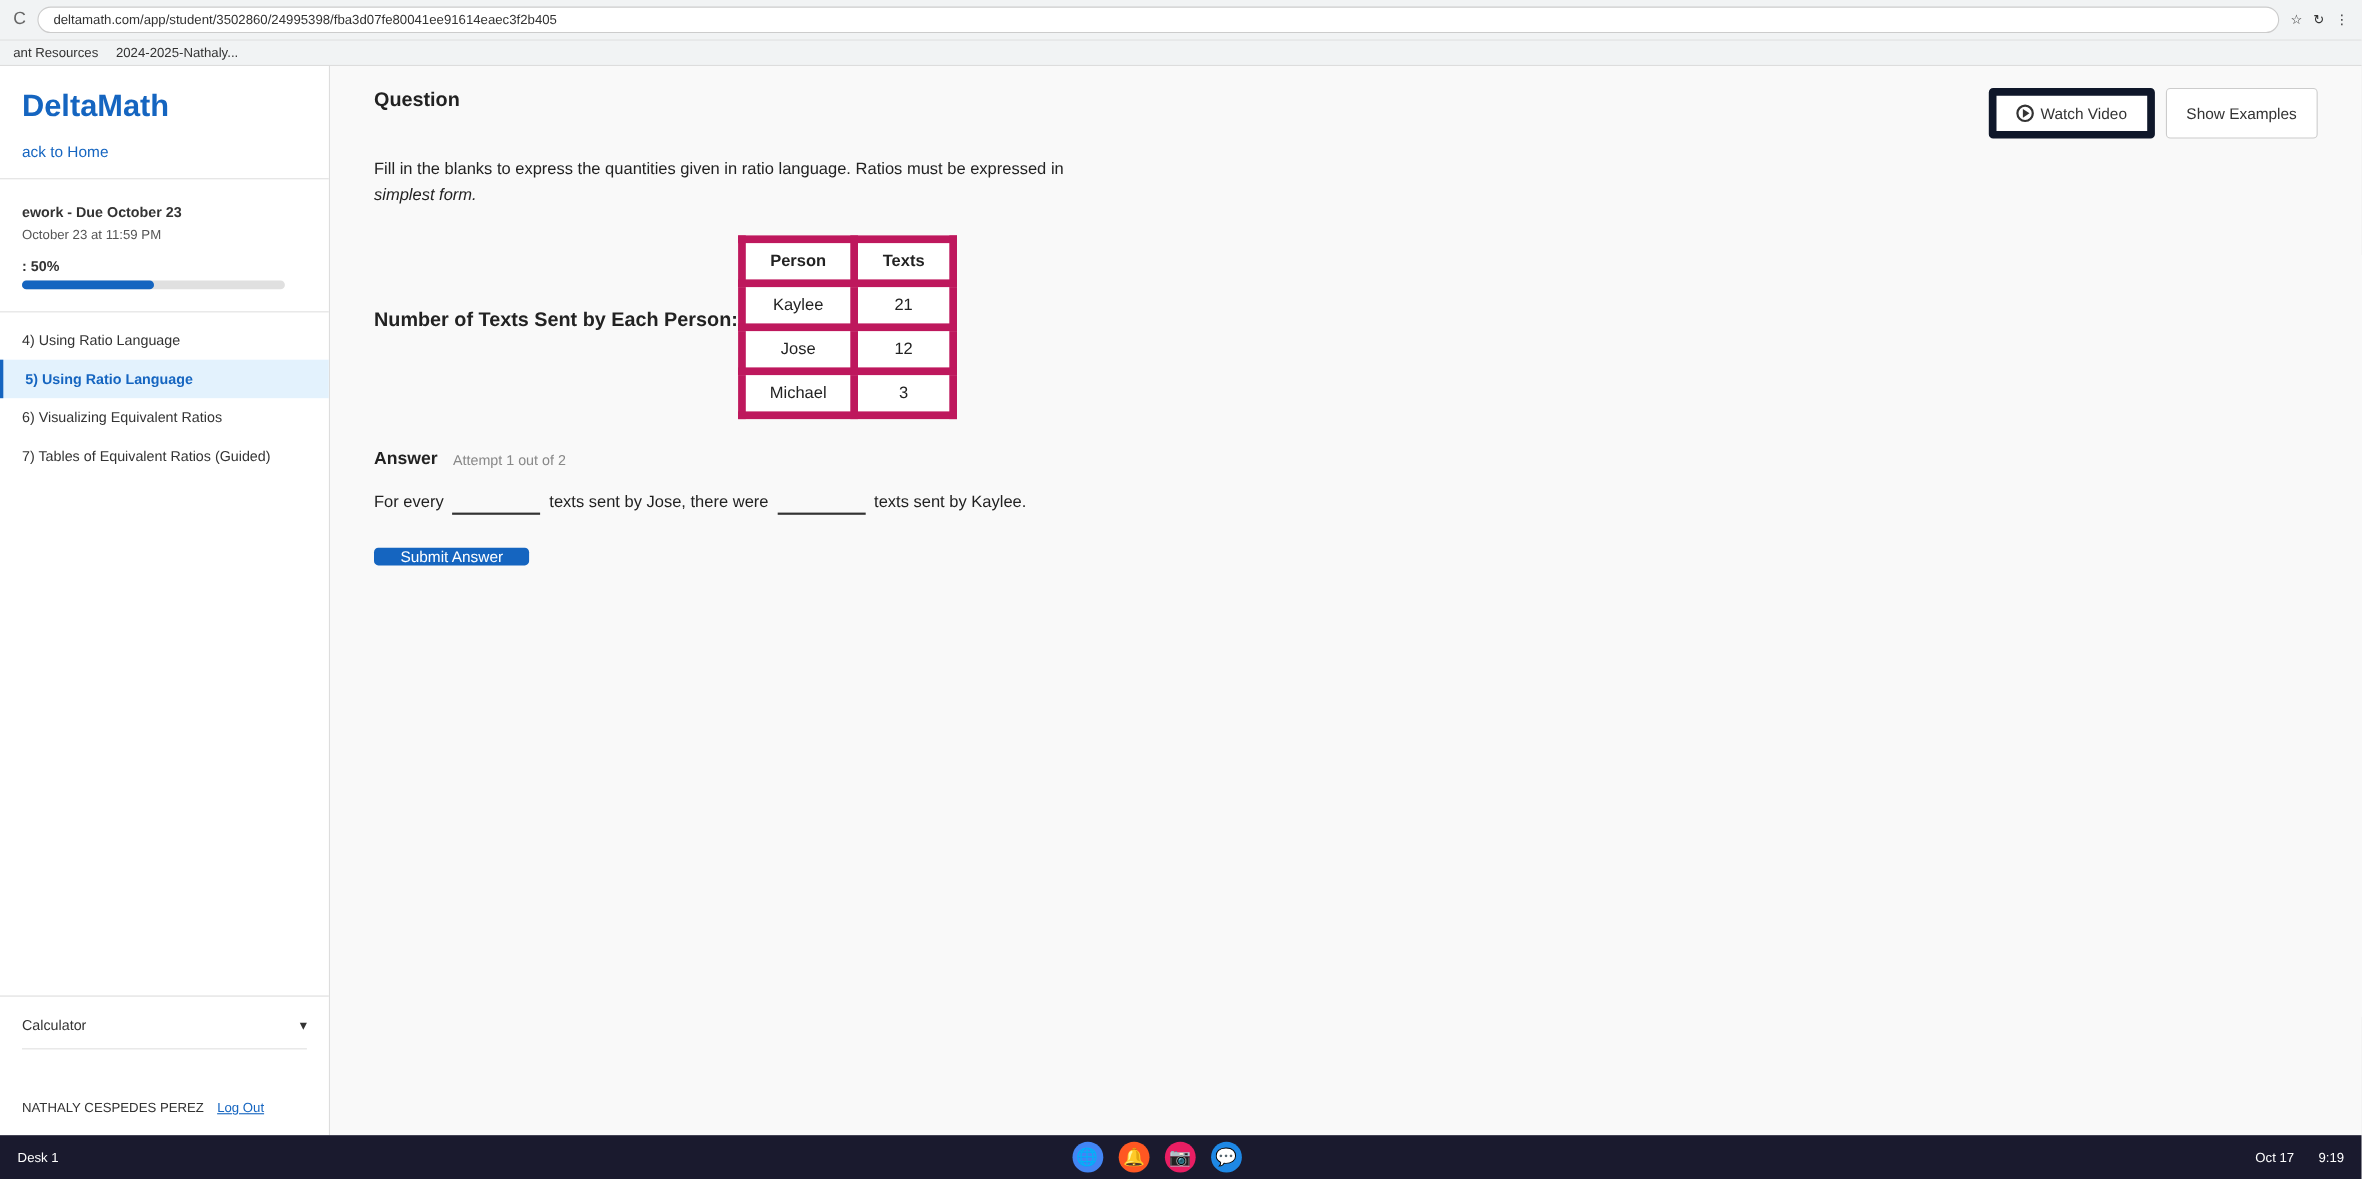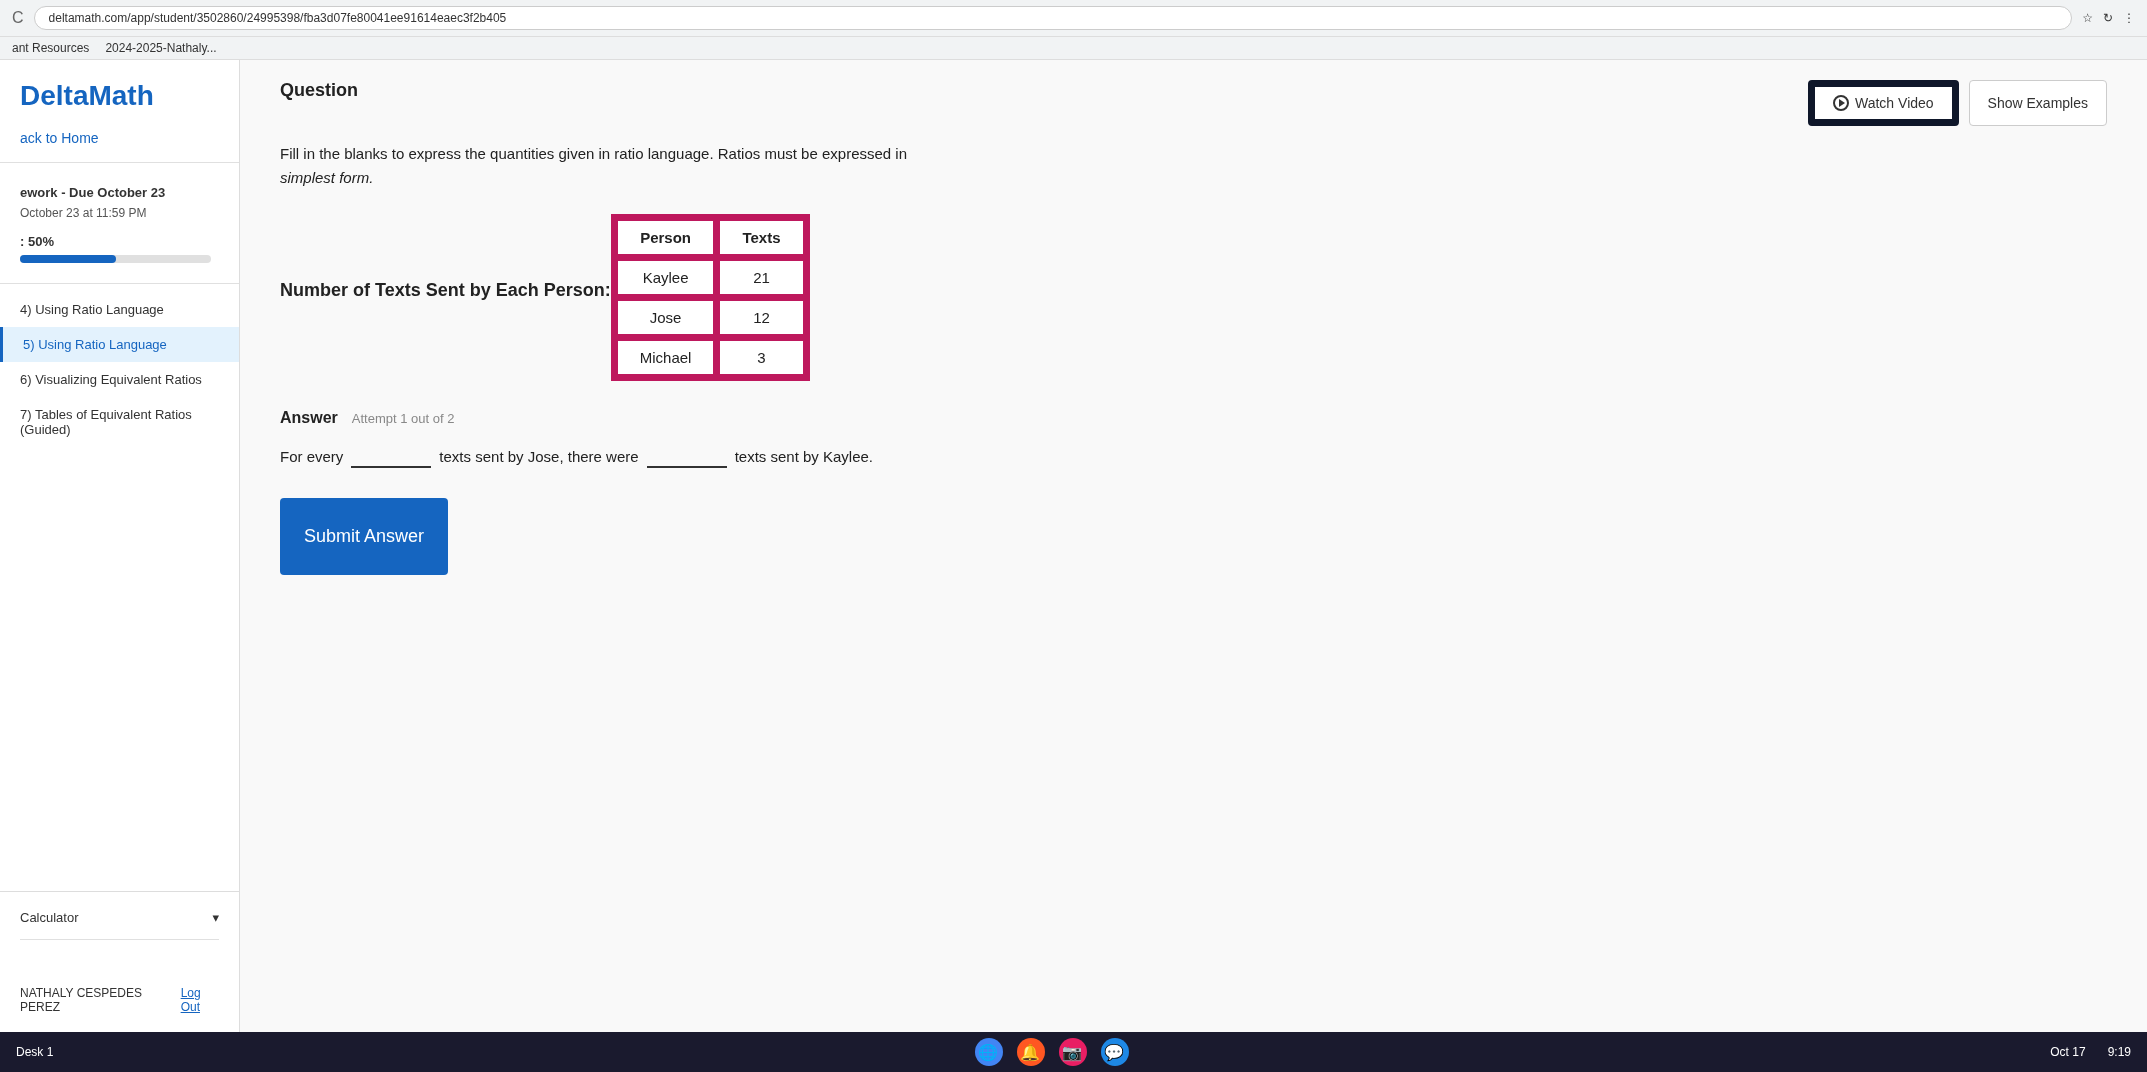--- a/index.html
+++ b/index.html
@@ -52,21 +52,21 @@
 
     
     .main-layout {
       display: flex;
       flex: 1;
       overflow: hidden;
     }
 
     
     .sidebar {
-      width: 240px;
+      width: 300px;
       background: white;
       border-right: 1px solid #ddd;
       display: flex;
       flex-direction: column;
       overflow-y: auto;
       padding: 0;
     }
     .sidebar-logo {
       padding: 20px 20px 10px 20px;
       font-size: 28px;
@@ -118,21 +118,21 @@
       margin: 8px 0;
     }
     .sidebar-item {
       padding: 10px 20px;
       font-size: 13px;
       color: #333;
       cursor: pointer;
     }
     .sidebar-item.active {
       background: #e3f2fd;
-      font-weight: normal;
+      font-weight: bold;
       color: #1565C0;
       border-left: 3px solid #1565C0;
     }
     .sidebar-bottom {
       margin-top: auto;
       padding: 12px 20px;
       border-top: 1px solid #ddd;
     }
     .sidebar-calculator {
       font-size: 13px;
@@ -298,23 +298,23 @@
       width: 80px;
       font-size: 15px;
       text-align: center;
       outline: none;
       padding: 2px 4px;
     }
     .btn-submit {
       background: #1565C0;
       color: white;
       border: none;
-      padding: 28px 24px;
+      padding: 0 24px;
       border-radius: 4px;
-      font-size: 18px;
+      font-size: 14px;
       cursor: pointer;
       margin-top: 8px;
     }
 
     
     .taskbar {
       background: #1a1a2e;
       height: 40px;
       display: flex;
       align-items: center;

